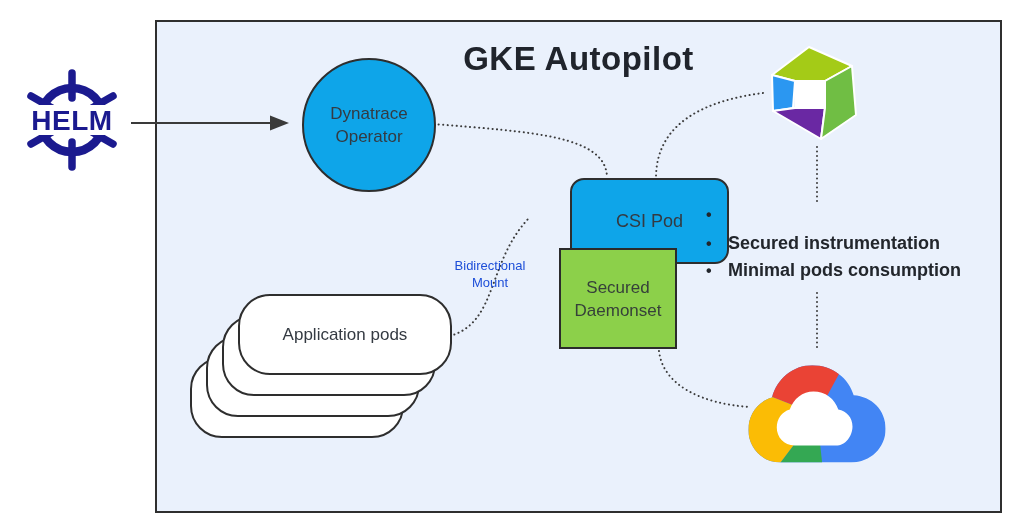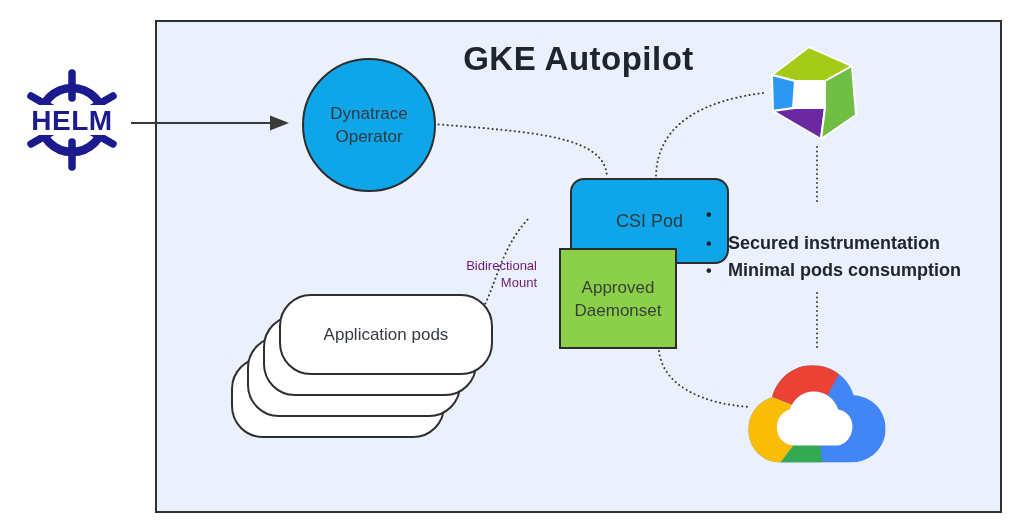--- a/index.html
+++ b/index.html
@@ -20,27 +20,27 @@
     display:flex;align-items:center;justify-content:center;text-align:center;z-index:3;}
   .operator-circle{left:302px;top:58px;width:130px;height:130px;border-radius:50%;
     font-size:17px;line-height:23px;}
   .operator-circle span{width:95px;}
   .csi-pod{left:530px;top:178px;width:155px;height:82px;border-radius:14px;font-size:18px;margin-left:40px;}
   .daemonset{left:559px;top:248px;width:114px;height:97px;background:#8cd04a;
     border:2px solid #2b2b2b;z-index:4;font-size:17px;line-height:23px;color:#36403a;}
   .daemonset span{width:100px;}
   .pod-card{position:absolute;width:210px;height:77px;background:#ffffff;
     border:2px solid #2e2e2e;border-radius:32px;display:flex;align-items:center;
-    justify-content:center;font-size:17px;margin-left:41px;}
+    justify-content:center;font-size:17px;}
   .pc1{left:238px;top:294px;z-index:6;}
   .pc2{left:222px;top:315px;z-index:5;}
   .pc3{left:206px;top:336px;z-index:4;}
   .pc4{left:190px;top:357px;z-index:3;}
   .mount-label{position:absolute;left:443px;top:257px;width:94px;z-index:3;
-    text-align:right;font-size:13px;line-height:17px;color:#701a75;}
+    text-align:center;font-size:13px;line-height:17px;color:#1d4ed8;}
   .benefits{position:absolute;left:706px;top:206px;width:300px;z-index:3;}
   .benefit{display:flex;align-items:baseline;height:27px;
     font-size:18px;font-weight:bold;color:#22262c;}
   .benefit .dot{width:22px;text-align:left;font-size:16px;color:#22262c;}
   .logo{position:absolute;z-index:3;}
   .helm-logo{left:22px;top:56px;}
   .cube-logo{left:762px;top:38px;}
   .gcloud-logo{left:746px;top:352px;}
 </style>
 </head>
@@ -84,21 +84,21 @@
 
   <div class="node operator-circle">
     <span>Dynatrace Operator</span>
   </div>
 
   <div class="node csi-pod">
     <span>CSI Pod</span>
   </div>
 
   <div class="node daemonset">
-    <span>Approved Daemonset</span>
+    <span>Secured Daemonset</span>
   </div>
 
   <div class="pod-card pc4"></div>
   <div class="pod-card pc3"></div>
   <div class="pod-card pc2"></div>
   <div class="pod-card pc1">
     <span>Application pods</span>
   </div>
 
   <div class="mount-label">Bidirectional Mount</div>

